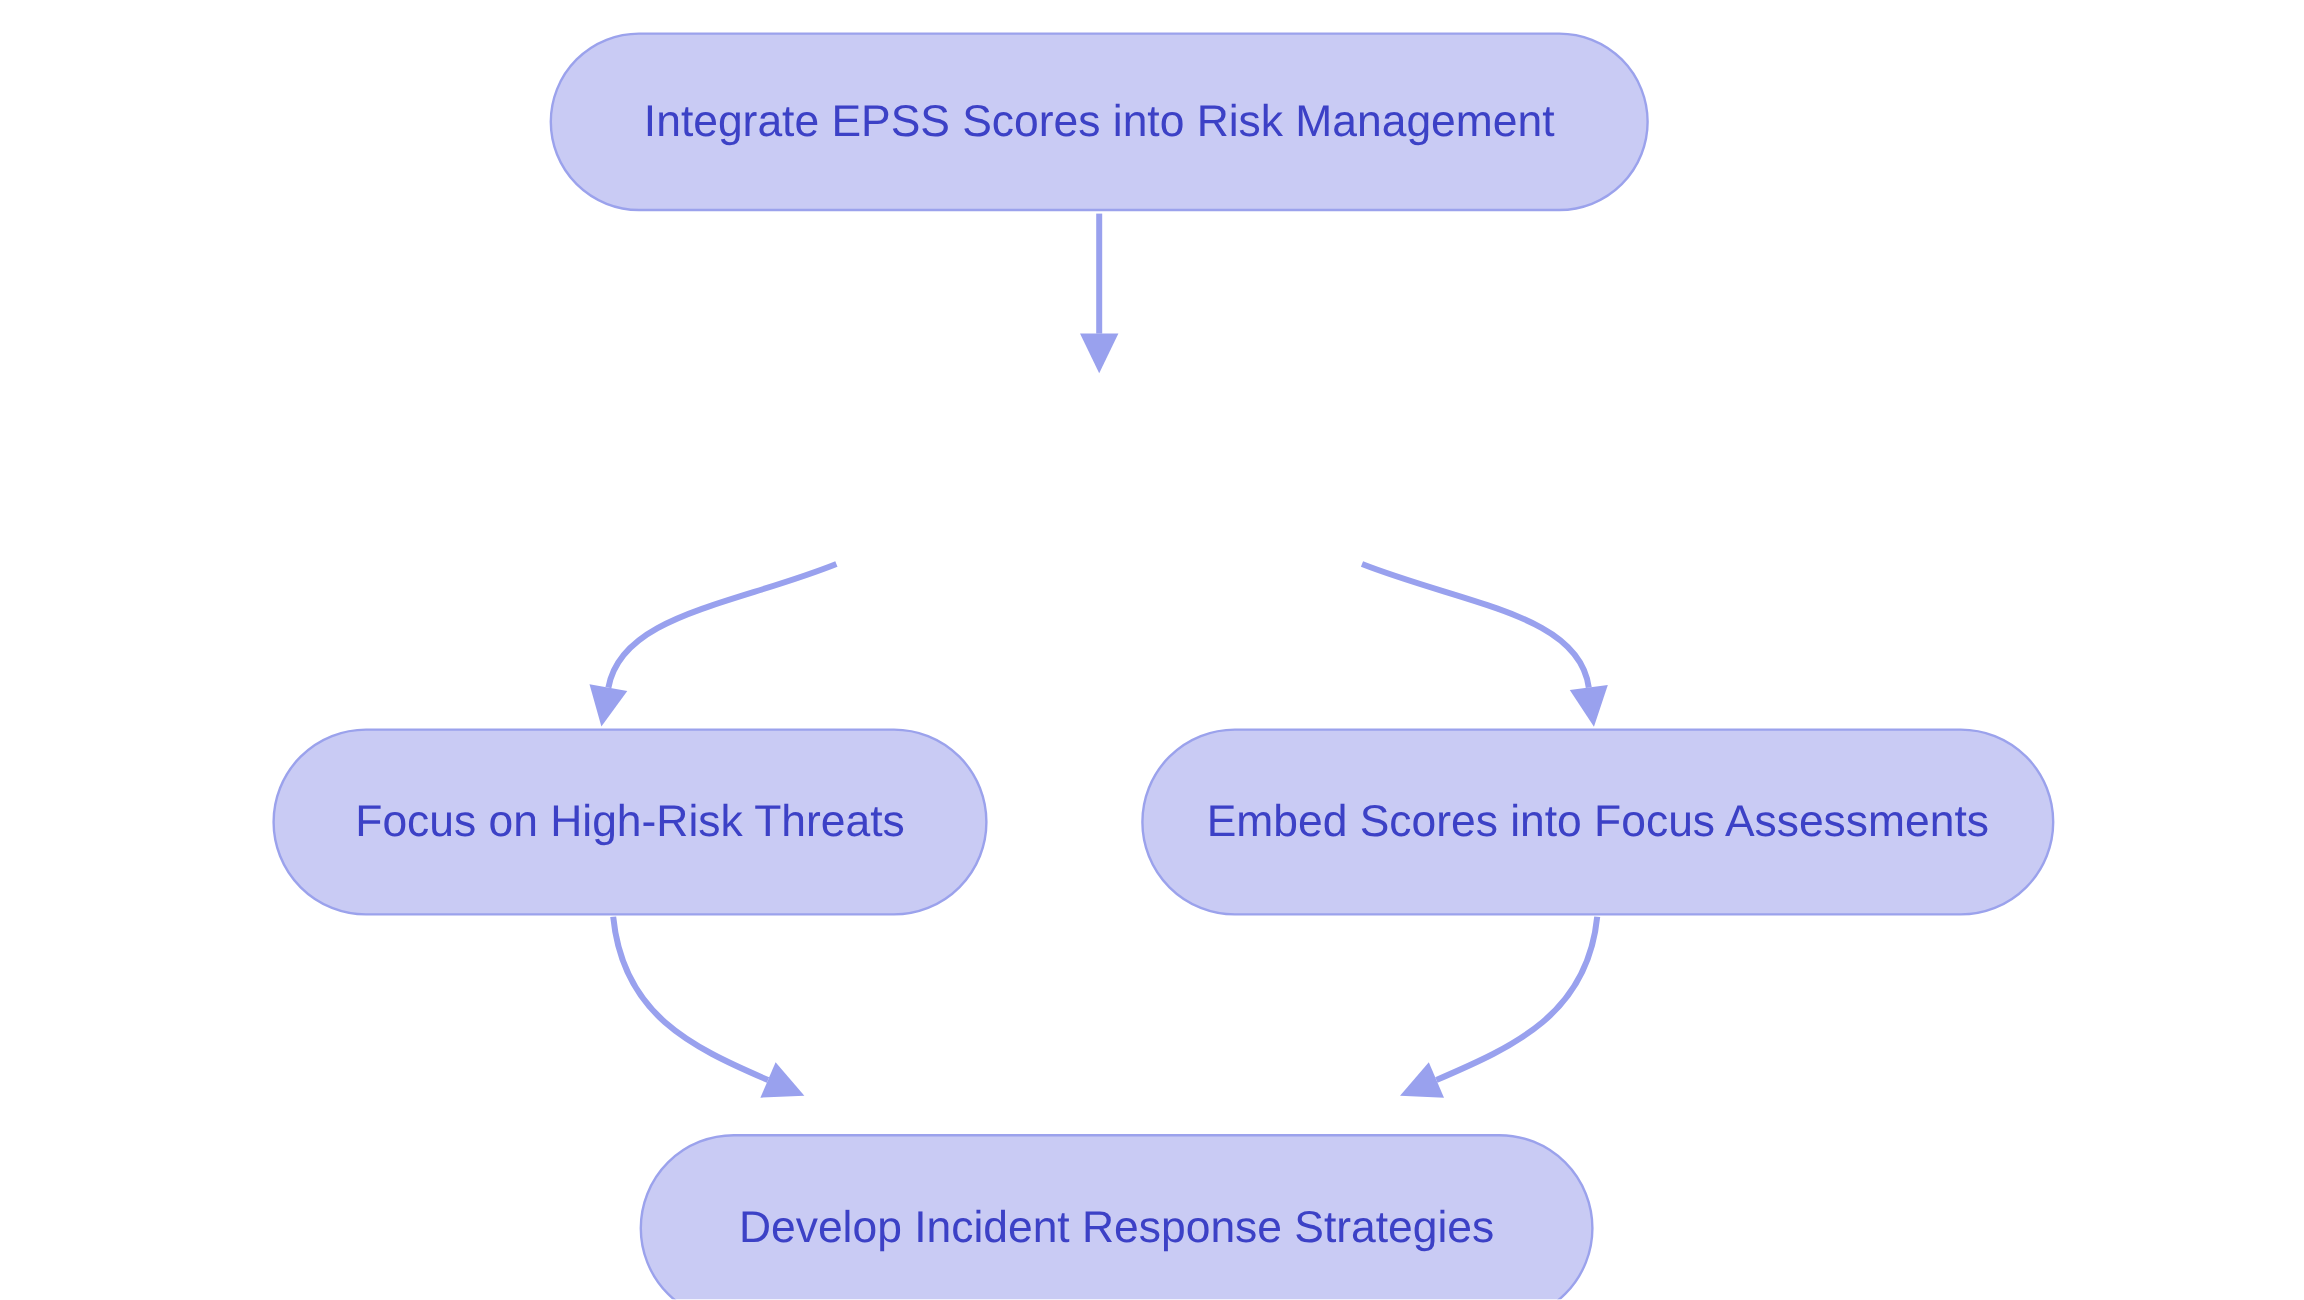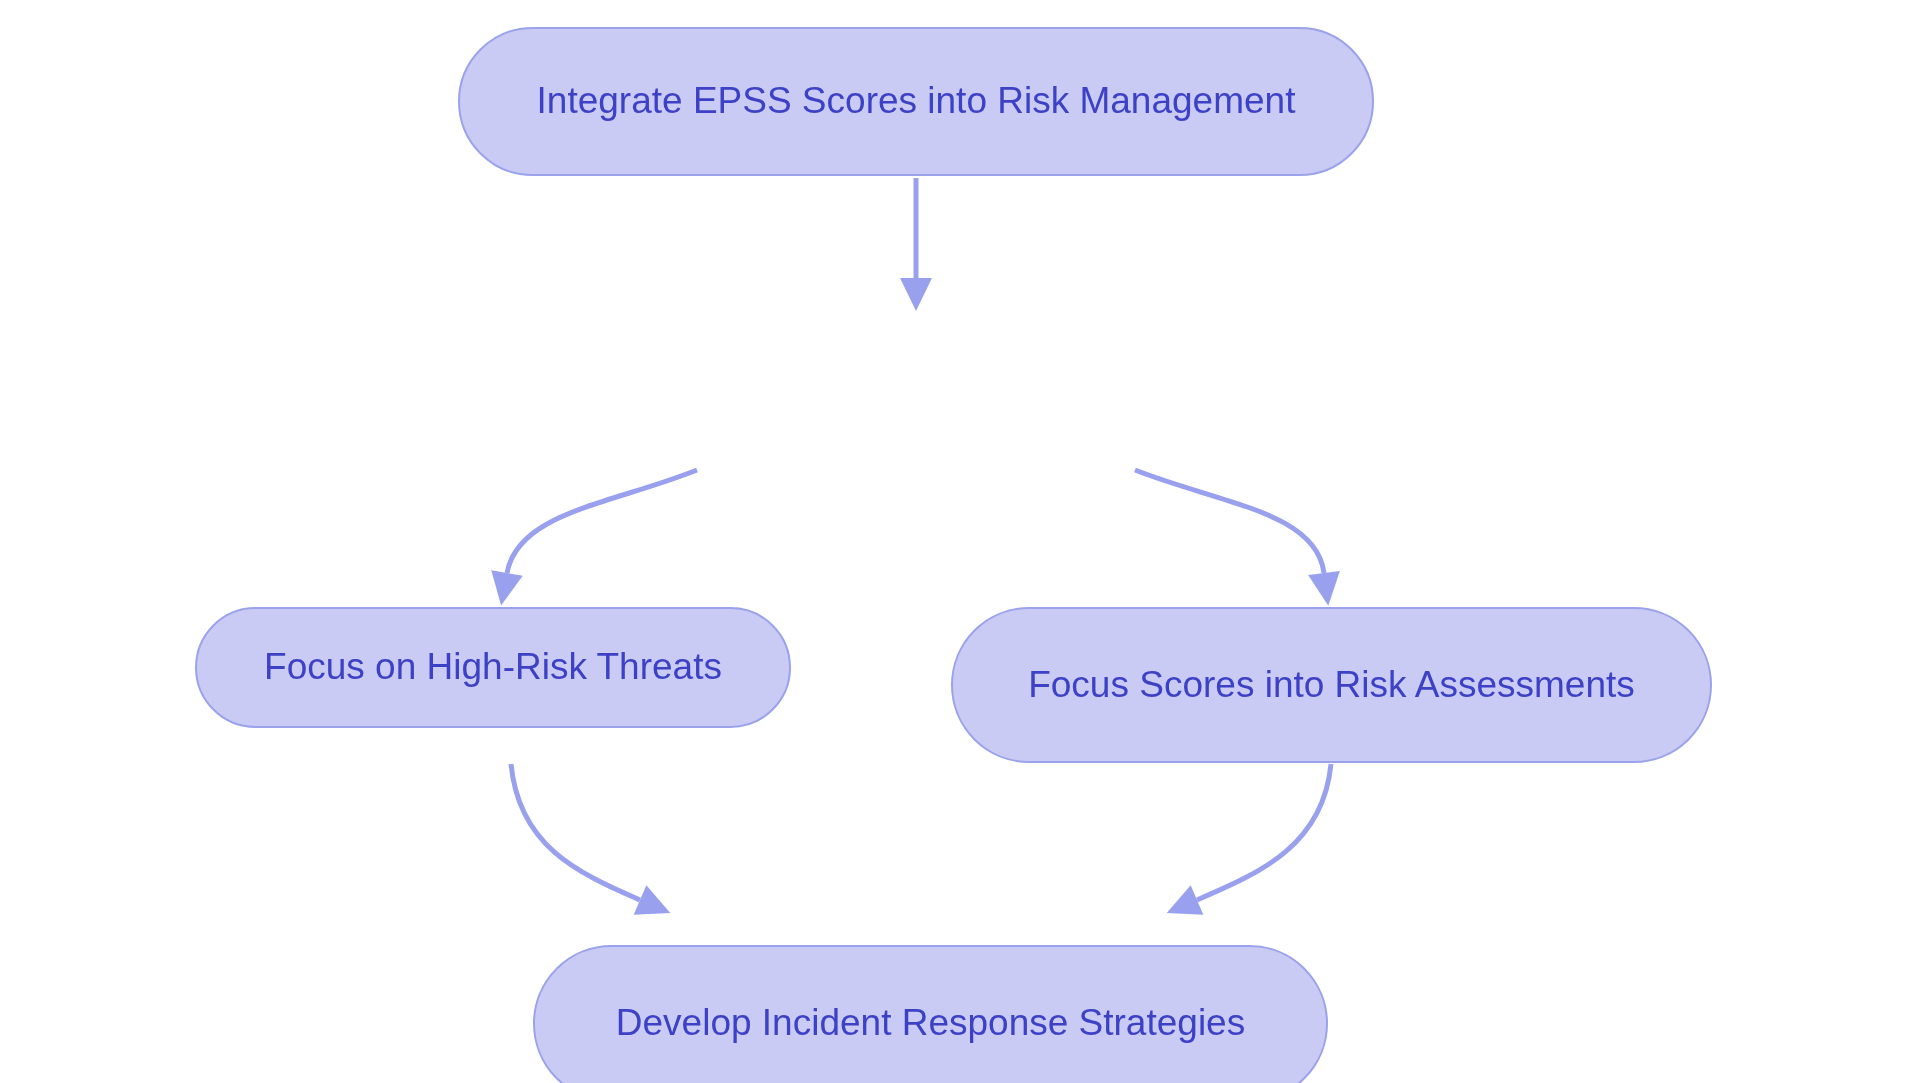--- a/index.html
+++ b/index.html
@@ -37,21 +37,21 @@
     align-items: center;
     justify-content: center;
     text-align: center;
     color: var(--node-text, #3c41c6);
     font-size: 37px;
     line-height: 1.2;
     padding: 0 30px;
   }
   .node-a { left: 458px; top: 27px;  width: 916px; height: 149px; }
   .node-b { left: 656px; top: 315px; width: 520px; height: 150px; }
-  .node-c { left: 195px; top: 607px; width: 596px; height: 121px; }
+  .node-c { left: 227px; top: 607px; width: 596px; height: 156px; }
   .node-d { left: 951px; top: 607px; width: 761px; height: 156px; }
   .node-e { left: 533px; top: 911px; width: 795px; height: 157px; margin-top: 34px; }
 </style>
 </head>
 <body style="background: rgb(255, 255, 255);">
 
 <div class="canvas">
 
   <svg class="edges" viewBox="0 0 1920 1083" xmlns="http://www.w3.org/2000/svg" aria-hidden="true">
     <defs>
@@ -69,20 +69,20 @@
   <div class="node node-a">
     <span>Integrate EPSS Scores into Risk Management</span>
   </div>
 
 
   <div class="node node-c">
     <span>Focus on High-Risk Threats</span>
   </div>
 
   <div class="node node-d">
-    <span>Focus Scores into Risk Assessments</span>
+    <span>Embed Scores into Focus Assessments</span>
   </div>
 
   <div class="node node-e">
     <span>Develop Incident Response Strategies</span>
   </div>
 
 </div>
 
 </body></html>

